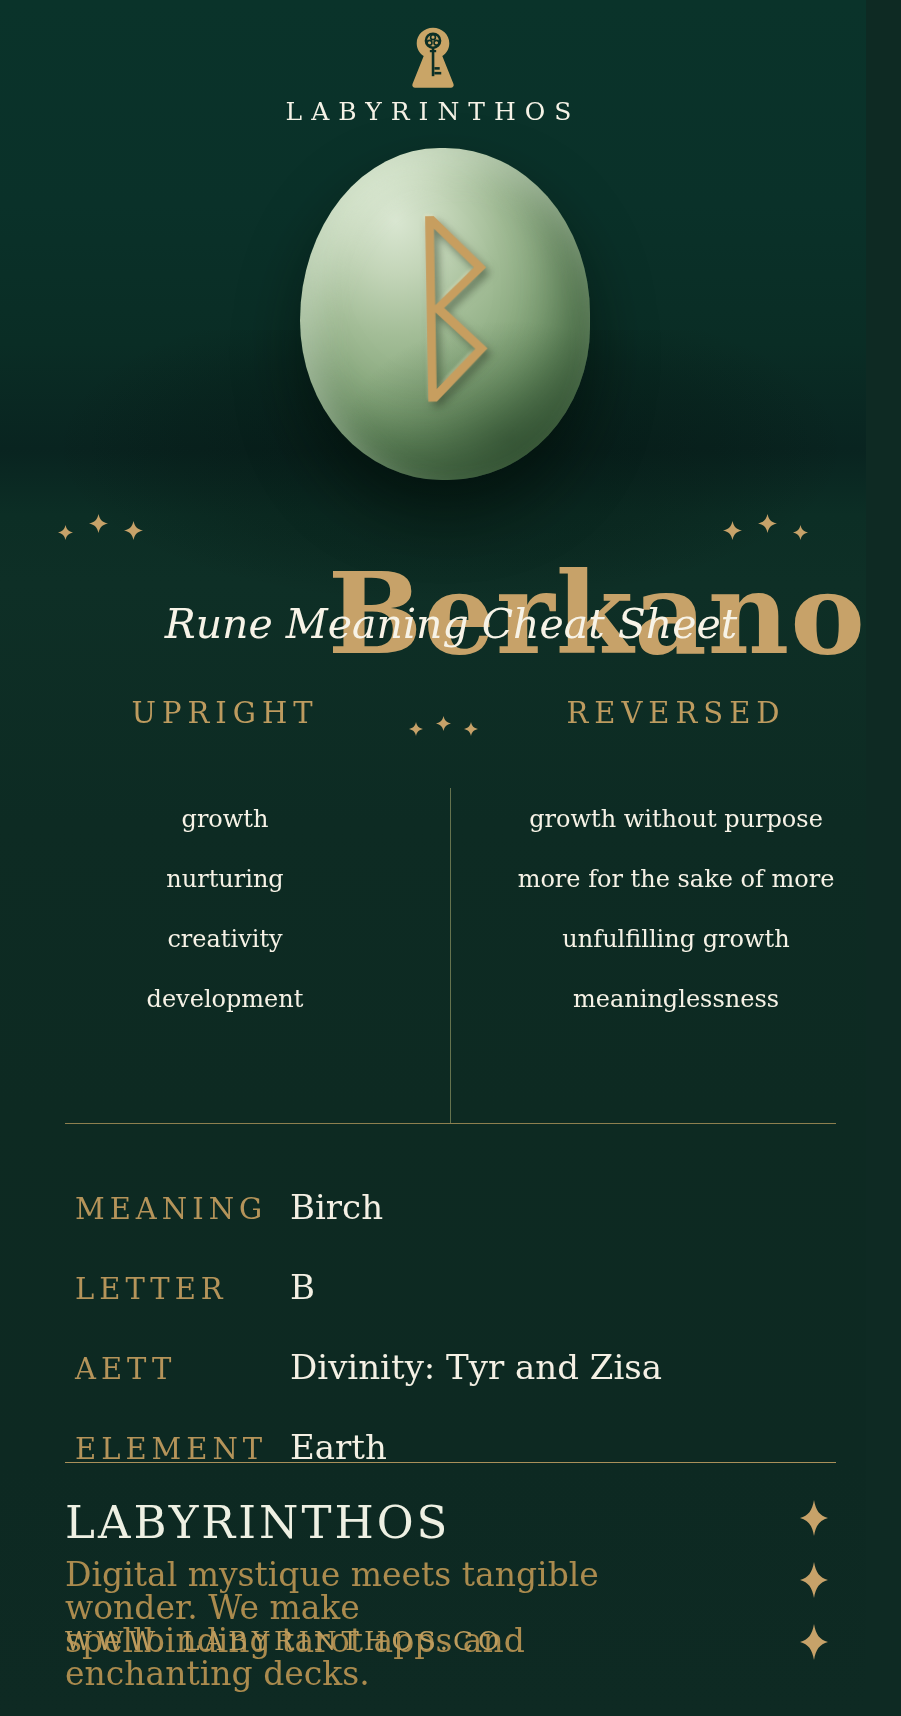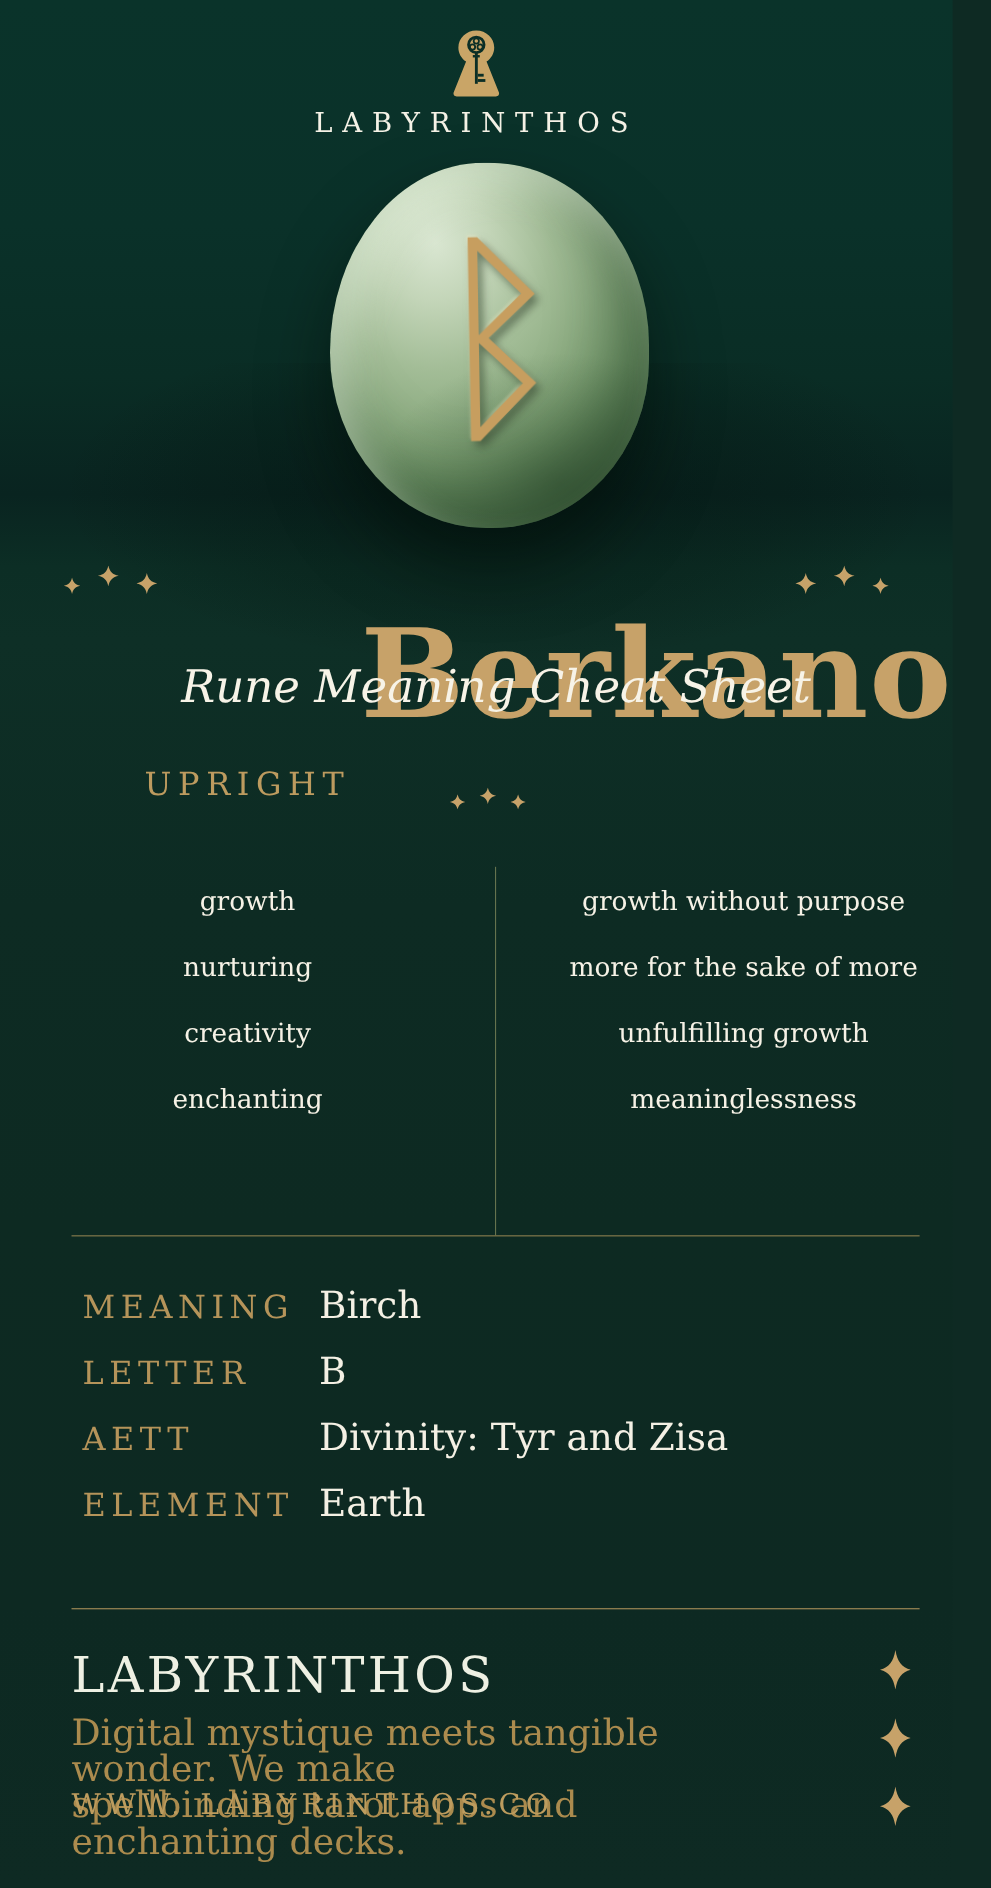--- a/index.html
+++ b/index.html
@@ -94,21 +94,21 @@
     background:rgba(175,175,115,0.55);
   }
   .hdivider{
     position:absolute;left:65px;width:771px;height:1px;
   }
   .hdivider.one{top:1123px;background:#8d7f4f;}
   .hdivider.two{top:1462px;background:#a9905a;}
 
   
   .meta{position:absolute;left:75px;top:1167px;width:760px;}
-  .meta-row{display:flex;align-items:baseline;height:60px;}
+  .meta-row{display:flex;align-items:baseline;height:60px;margin-top:20px;}
   .meta-label{
     width:215px;flex:0 0 215px;
     font-size:29px;letter-spacing:5px;color:#b5945a;
   }
   .meta-value{font-size:34px;color:#f4f0e4;text-align:center;}
 
   
   .footer-brand{
     position:absolute;left:65px;top:1496px;
     font-size:45px;letter-spacing:3px;color:#eef0e3;
@@ -188,26 +188,27 @@
     <svg width="14" height="14" viewBox="0 0 24 24">
         <use href="#sparkle" fill="#c7a269"></use>
       </svg>
     <svg class="mid" width="15" height="15" viewBox="0 0 24 24">
         <use href="#sparkle" fill="#c7a269"></use>
       </svg>
     <svg width="14" height="14" viewBox="0 0 24 24">
         <use href="#sparkle" fill="#c7a269"></use>
       </svg>
   </div>
+  <div class="col-header right">REVERSED</div>
 
   <div class="keywords left">
     <div>growth</div>
     <div>nurturing</div>
     <div>creativity</div>
-    <div>enchanting</div>
+    <div>development</div>
   </div>
   <div class="vdivider"></div>
   <div class="keywords right">
     <div>growth without purpose</div>
     <div>more for the sake of more</div>
     <div>unfulfilling growth</div>
     <div>meaninglessness</div>
   </div>
 
   <div class="hdivider one"></div>

